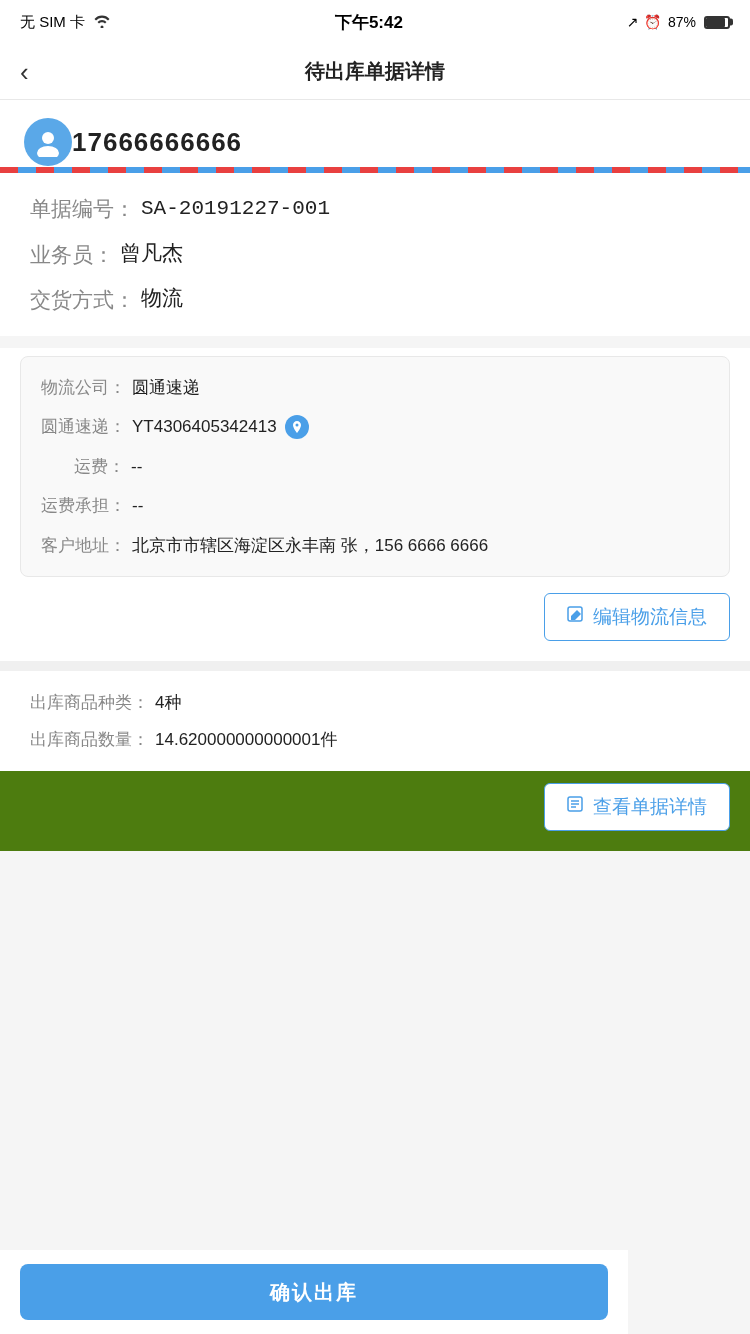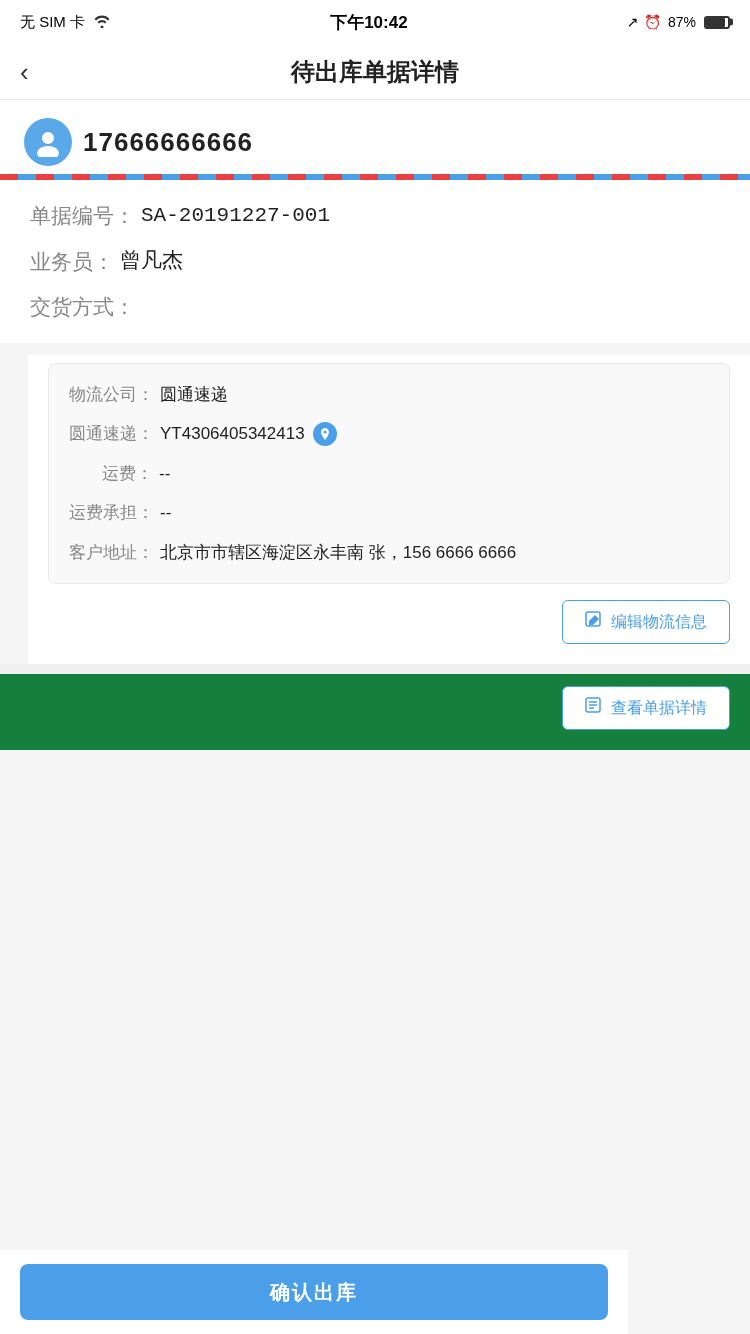--- a/index.html
+++ b/index.html
@@ -42,43 +42,43 @@
     .nav-back {
       font-size: 26px;
       color: #333;
       cursor: pointer;
       line-height: 1;
     }
     .nav-title {
       position: absolute;
       left: 50%;
       transform: translateX(-50%);
-      font-size: 24px;
+      font-size: 20px;
       font-weight: 600;
       color: #222;
     }
 
     
     .dashed-border {
       width: 100%;
       height: 6px;
       background: repeating-linear-gradient(
         90deg,
         #e84040 0px, #e84040 18px,
         #4a9fe8 18px, #4a9fe8 36px
       );
     }
 
     
     .customer-header {
       background: #fff;
-      padding: 18px 24px 8px 24px;
-      display: flex;
-      align-items: center;
-      gap: 11px;
+      padding: 18px 24px 1px 24px;
+      display: flex;
+      align-items: center;
+      gap: 0;
     }
     .avatar-circle {
       width: 48px; height: 48px;
       background: #5aa8e8;
       border-radius: 50%;
       display: flex; align-items: center; justify-content: center;
       flex-shrink: 0;
     }
     .avatar-circle svg { width: 30px; height: 30px; }
     .customer-phone {
@@ -165,21 +165,21 @@
       display: flex;
       justify-content: flex-end;
       padding: 0 20px 20px 20px;
     }
     .btn-outline {
       border: 1px solid #4a9fe8;
       color: #4a9fe8;
       background: #fff;
       border-radius: 6px;
       padding: 10px 22px;
-      font-size: 16px;
+      font-size: 19px;
       cursor: pointer;
       display: flex;
       align-items: center;
       gap: 8px;
     }
 
     
     .section-divider {
       height: 10px;
       background: #f0f0f0;
@@ -205,21 +205,21 @@
       padding-right: 6px;
       flex-shrink: 0;
     }
     .goods-value { color: #222; }
 
     
     .view-detail-btn {
       display: flex;
       justify-content: flex-end;
       padding: 12px 20px 20px 12px;
-      background: #15803d;
+      background: #4d7c0f;
     }
 
     
     .bottom-area {
       position: fixed;
       bottom: 0;
       left: 0;
       width: 628px;
       background: #fff;
     }
@@ -251,21 +251,21 @@
 
   <div class="status-bar">
     <div class="status-left">
       <span>无 SIM 卡</span>
       <span>
         <svg width="18" height="14" viewBox="0 0 18 14">
             <path d="M9 11.5a1.5 1.5 0 110 3 1.5 1.5 0 010-3zm-4.5-3.5a6 6 0 019 0l-1.5 1.5a4 4 0 00-6 0L4.5 8zm-3-3a10 10 0 0115 0L15 6.5a8 8 0 00-12 0L1.5 5z" fill="#333"></path>
           </svg>
       </span>
     </div>
-    <div class="status-center">下午10:42</div>
+    <div class="status-center">下午5:42</div>
     <div class="status-right">
       <span style="font-size:14px;">↗</span>
       <span style="font-size:14px;">⏰</span>
       <span>87%</span>
       <span style="display:inline-block;width:26px;height:13px;border:2px solid #333;border-radius:3px;position:relative;margin-left:2px;">
         <span style="display:block;width:87%;height:100%;background:#333;border-radius:1px;"></span>
         <span style="position:absolute;right:-5px;top:50%;transform:translateY(-50%);width:3px;height:7px;background:#333;border-radius:0 2px 2px 0;"></span>
       </span>
     </div>
   </div>
@@ -293,24 +293,25 @@
     <div class="info-row">
       <span class="info-label">单据编号：</span>
       <span class="info-value">SA-20191227-001</span>
     </div>
     <div class="info-row">
       <span class="info-label">业务员：</span>
       <span class="info-value">曾凡杰</span>
     </div>
     <div class="info-row">
       <span class="info-label">交货方式：</span>
-    </div>
-  </div>
-
-  <div style="background:#fff; padding-top: 8px; padding-bottom: 0; margin-bottom: 0; margin-left: 28px;">
+      <span class="info-value">物流</span>
+    </div>
+  </div>
+
+  <div style="background:#fff; padding-top: 8px; padding-bottom: 0; margin-bottom: 0;">
     <div class="logistics-card">
       <div class="logistics-row">
         <span class="logistics-label">物流公司：</span>
         <span class="logistics-value">圆通速递</span>
       </div>
       <div class="logistics-row">
         <span class="logistics-label">圆通速递：</span>
         <span class="logistics-value">
           <span>YT4306405342413</span>
           <span class="location-pin">
@@ -343,20 +344,30 @@
           </svg>
         </span>
         <span>编辑物流信息</span>
       </button>
     </div>
   </div>
 
   <div class="section-divider"></div>
 
   <div style="background:#fff;">
+    <div class="goods-section">
+      <div class="goods-row">
+        <span class="goods-label">出库商品种类：</span>
+        <span class="goods-value">4种</span>
+      </div>
+      <div class="goods-row">
+        <span class="goods-label">出库商品数量：</span>
+        <span class="goods-value">14.620000000000001件</span>
+      </div>
+    </div>
 
     <div class="view-detail-btn">
       <button class="btn-outline">
         <span>
           <svg width="18" height="18" viewBox="0 0 18 18" fill="none" xmlns="http://www.w3.org/2000/svg">
             <rect x="1" y="1" width="14" height="14" rx="2" stroke="#4a9fe8" stroke-width="1.5" fill="none"></rect>
             <line x1="4" y1="5" x2="12" y2="5" stroke="#4a9fe8" stroke-width="1.5"></line>
             <line x1="4" y1="8" x2="12" y2="8" stroke="#4a9fe8" stroke-width="1.5"></line>
             <line x1="4" y1="11" x2="9" y2="11" stroke="#4a9fe8" stroke-width="1.5"></line>
           </svg>

